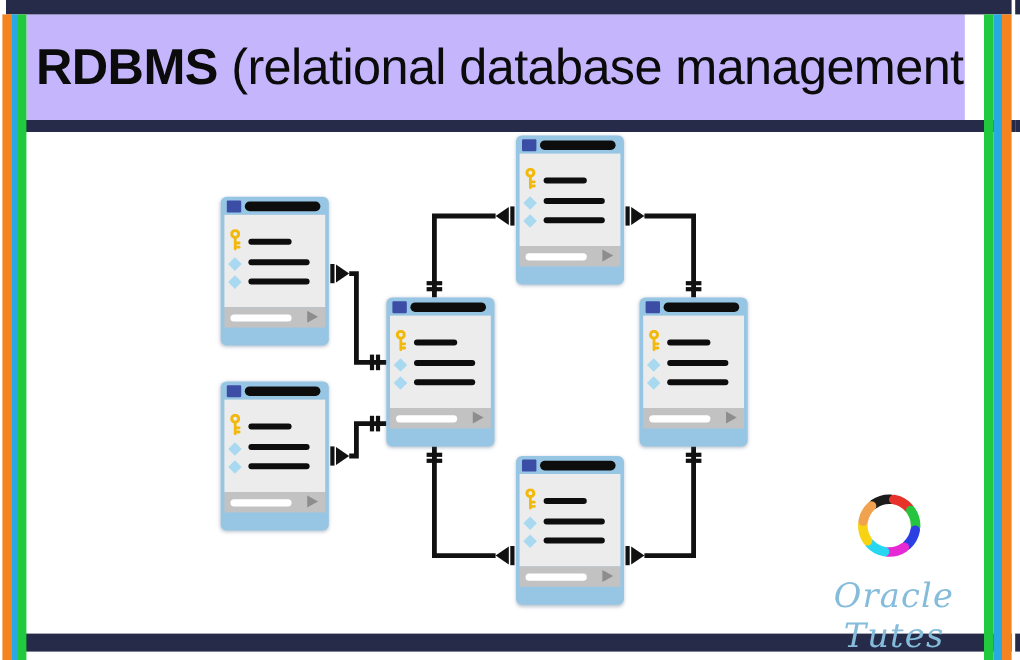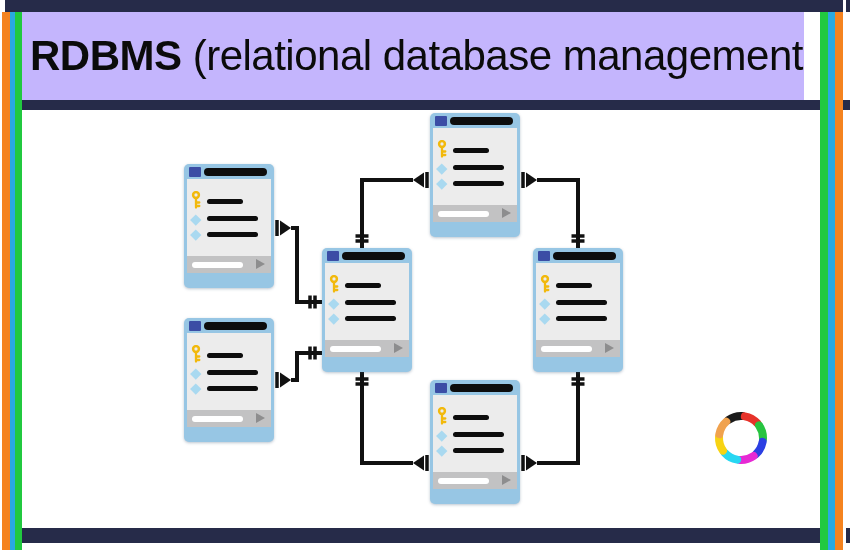--- a/index.html
+++ b/index.html
@@ -230,13 +230,14 @@
   <svg id="logo-swirl" width="84" height="84" viewBox="-42 -42 84 84">
       <path d="M -12.62 -18.02 A 22 22 0 0 1 1.15 -21.97" fill="none" stroke="#1b1b1b" stroke-width="8" stroke-linecap="round"></path>
       <path d="M 3.82 -21.67 A 22 22 0 0 1 16.35 -14.72" fill="none" stroke="#e6322a" stroke-width="8" stroke-linecap="round"></path>
       <path d="M 18.02 -12.62 A 22 22 0 0 1 21.97 1.15" fill="none" stroke="#27c440" stroke-width="8" stroke-linecap="round"></path>
       <path d="M 21.67 3.82 A 22 22 0 0 1 14.72 16.35" fill="none" stroke="#2b3fe3" stroke-width="8" stroke-linecap="round"></path>
       <path d="M 12.62 18.02 A 22 22 0 0 1 -1.15 21.97" fill="none" stroke="#e629d4" stroke-width="8" stroke-linecap="round"></path>
       <path d="M -3.82 21.67 A 22 22 0 0 1 -16.35 14.72" fill="none" stroke="#27d7f2" stroke-width="8" stroke-linecap="round"></path>
       <path d="M -18.02 12.62 A 22 22 0 0 1 -21.97 -1.15" fill="none" stroke="#f7d313" stroke-width="8" stroke-linecap="round"></path>
       <path d="M -21.67 -3.82 A 22 22 0 0 1 -14.72 -16.35" fill="none" stroke="#f0a24e" stroke-width="8" stroke-linecap="round"></path>
     </svg>
+  <div class="logo-text">Oracle Tutes</div>
 </div>
 
 </body></html>

